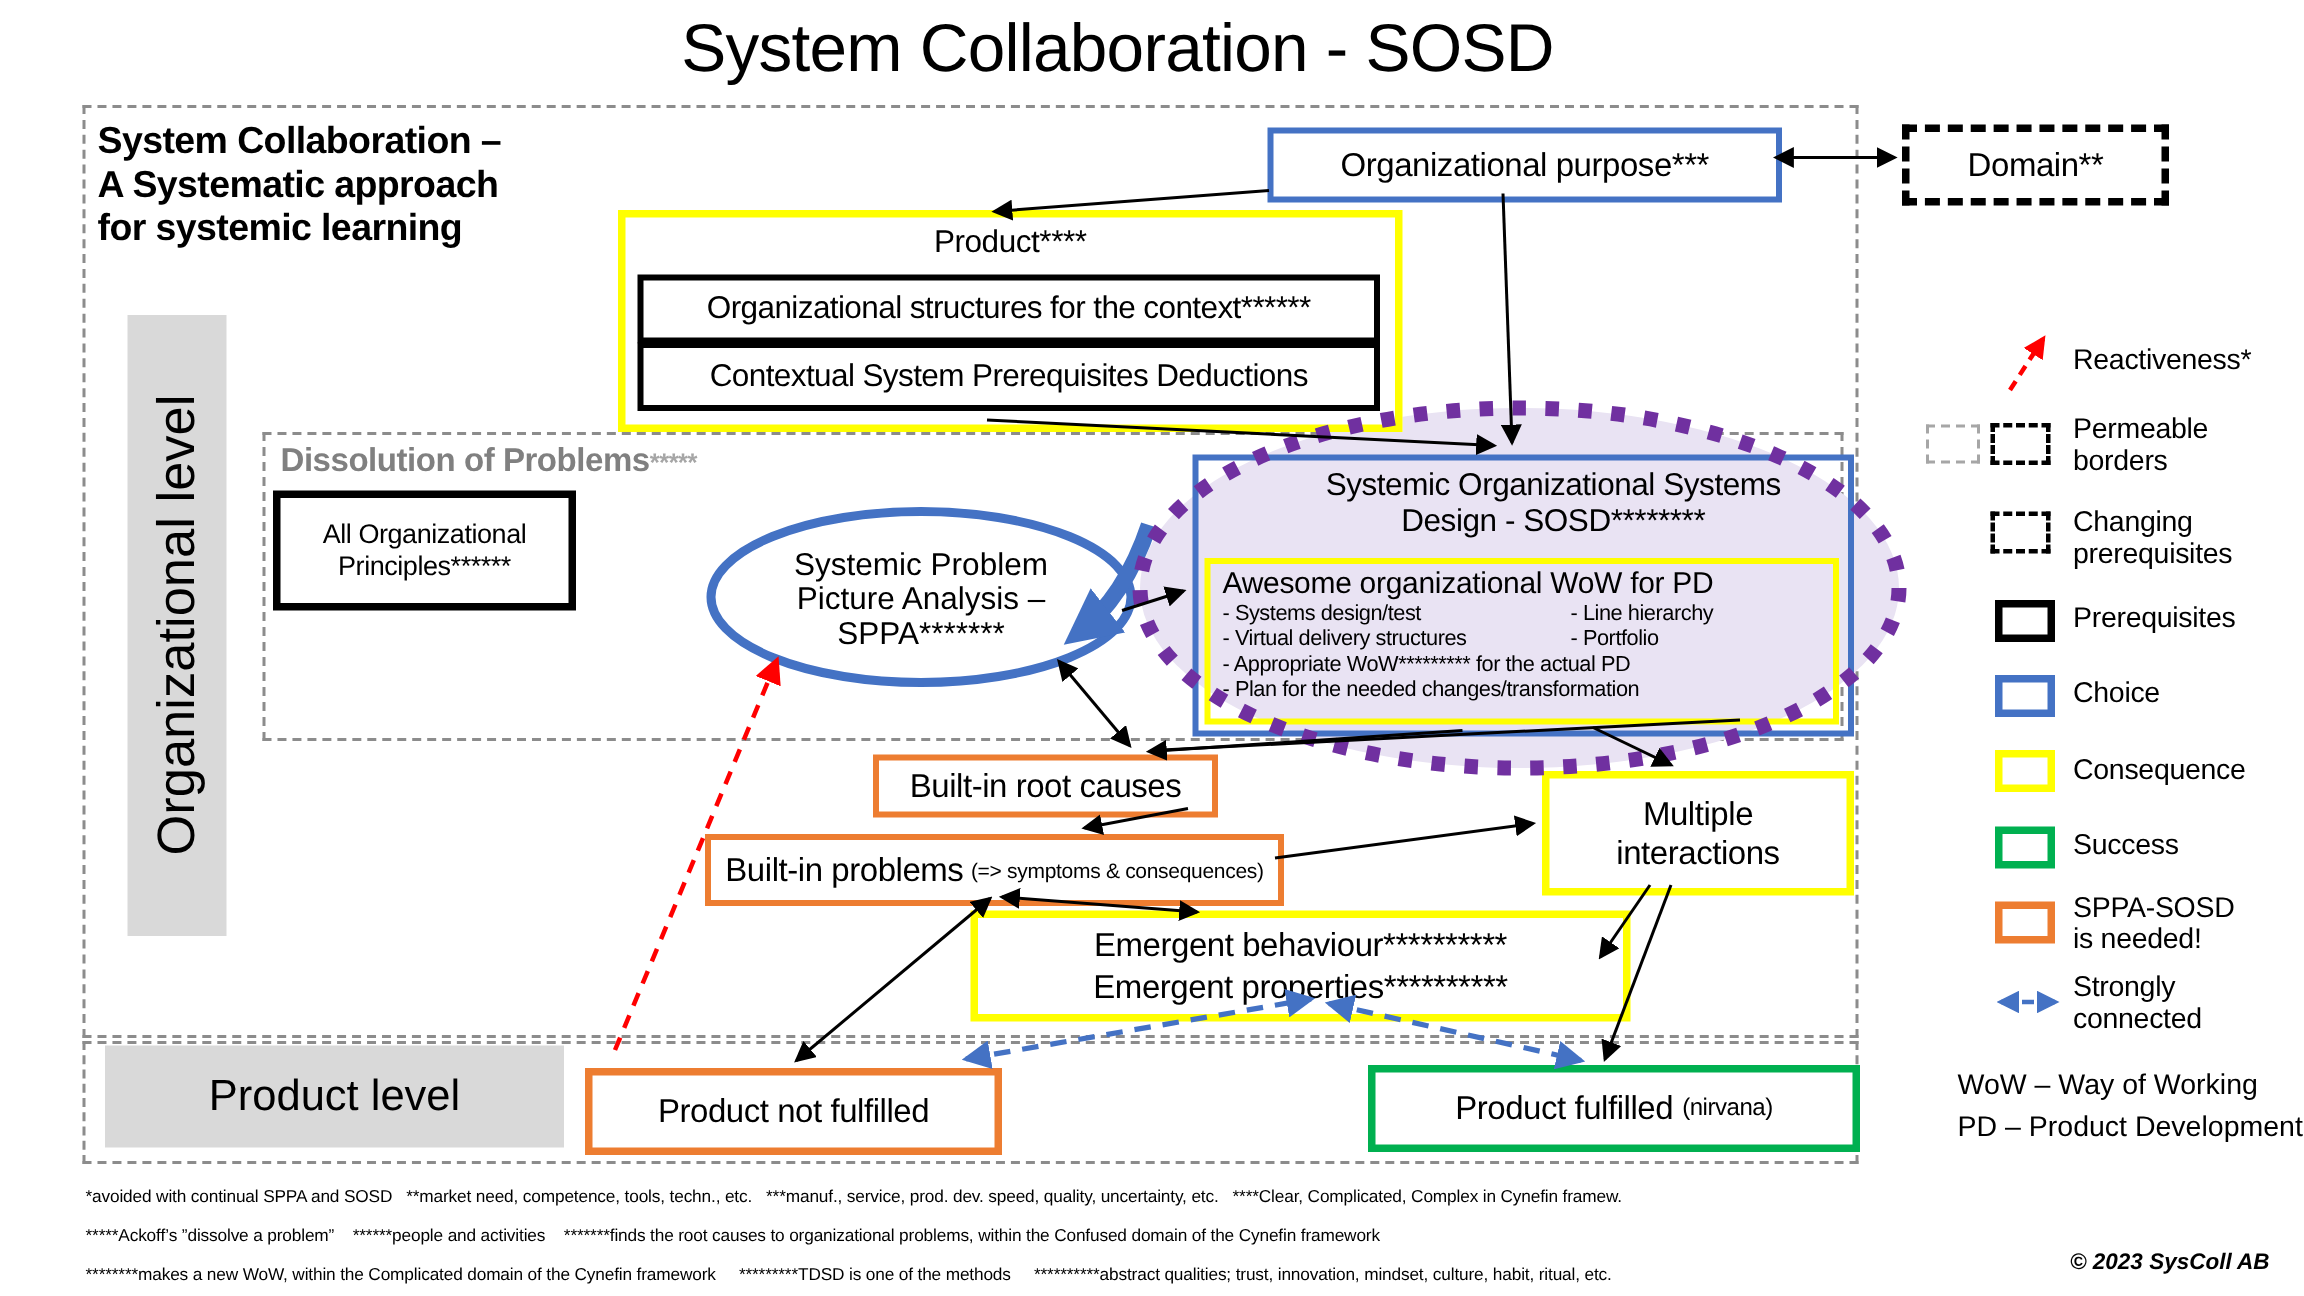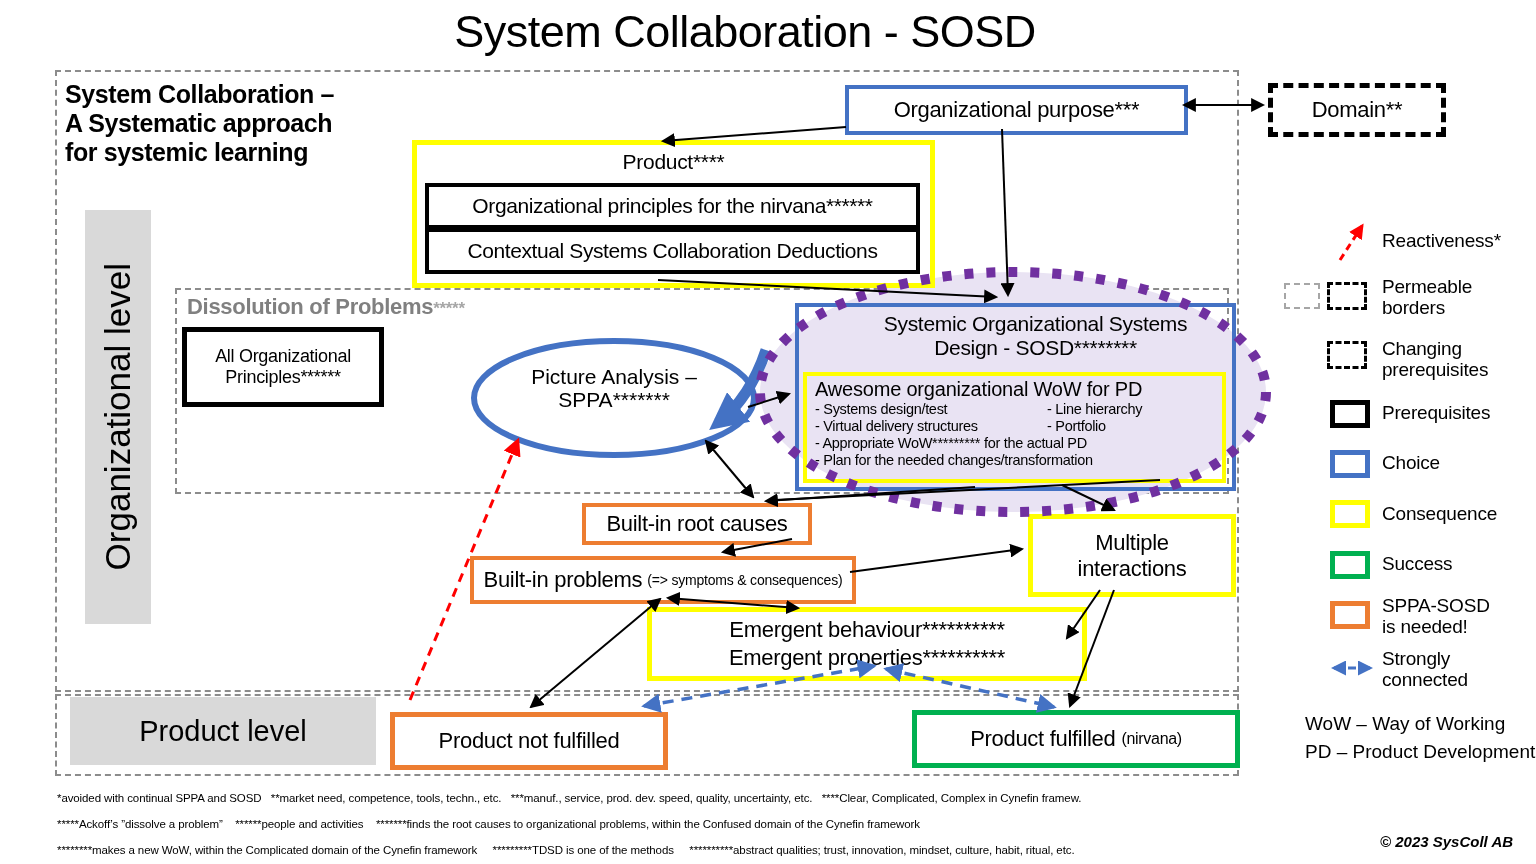--- a/index.html
+++ b/index.html
@@ -116,32 +116,33 @@
     <span>Organizational purpose***</span>
   </div>
   <div class="box" id="box-domain">
     <span>Domain**</span>
   </div>
 
   <div class="box" id="box-context">
     <div id="context-title">Product****</div>
   </div>
   <div class="ctx-inner" id="ctx-principles">
-    <span>Organizational principles for the nirvana******</span>
+    <span>Organizational structures for the context******</span>
   </div>
   <div class="ctx-inner" id="ctx-deductions">
-    <span>Contextual Systems Collaboration Deductions</span>
+    <span>Contextual System Prerequisites Deductions</span>
   </div>
 
   <div class="box" id="box-all-principles">
     <div>All Organizational</div>
     <div>Principles******</div>
   </div>
 
   <div class="abs" id="sppa-text">
+    <div>Systemic Problem</div>
     <div>Picture Analysis –</div>
     <div>SPPA*******</div>
   </div>
 
   <div class="box" id="box-sosd">
     <div id="sosd-title">
       <div>Systemic Organizational Systems</div>
       <div>Design - SOSD********</div>
     </div>
   </div>

